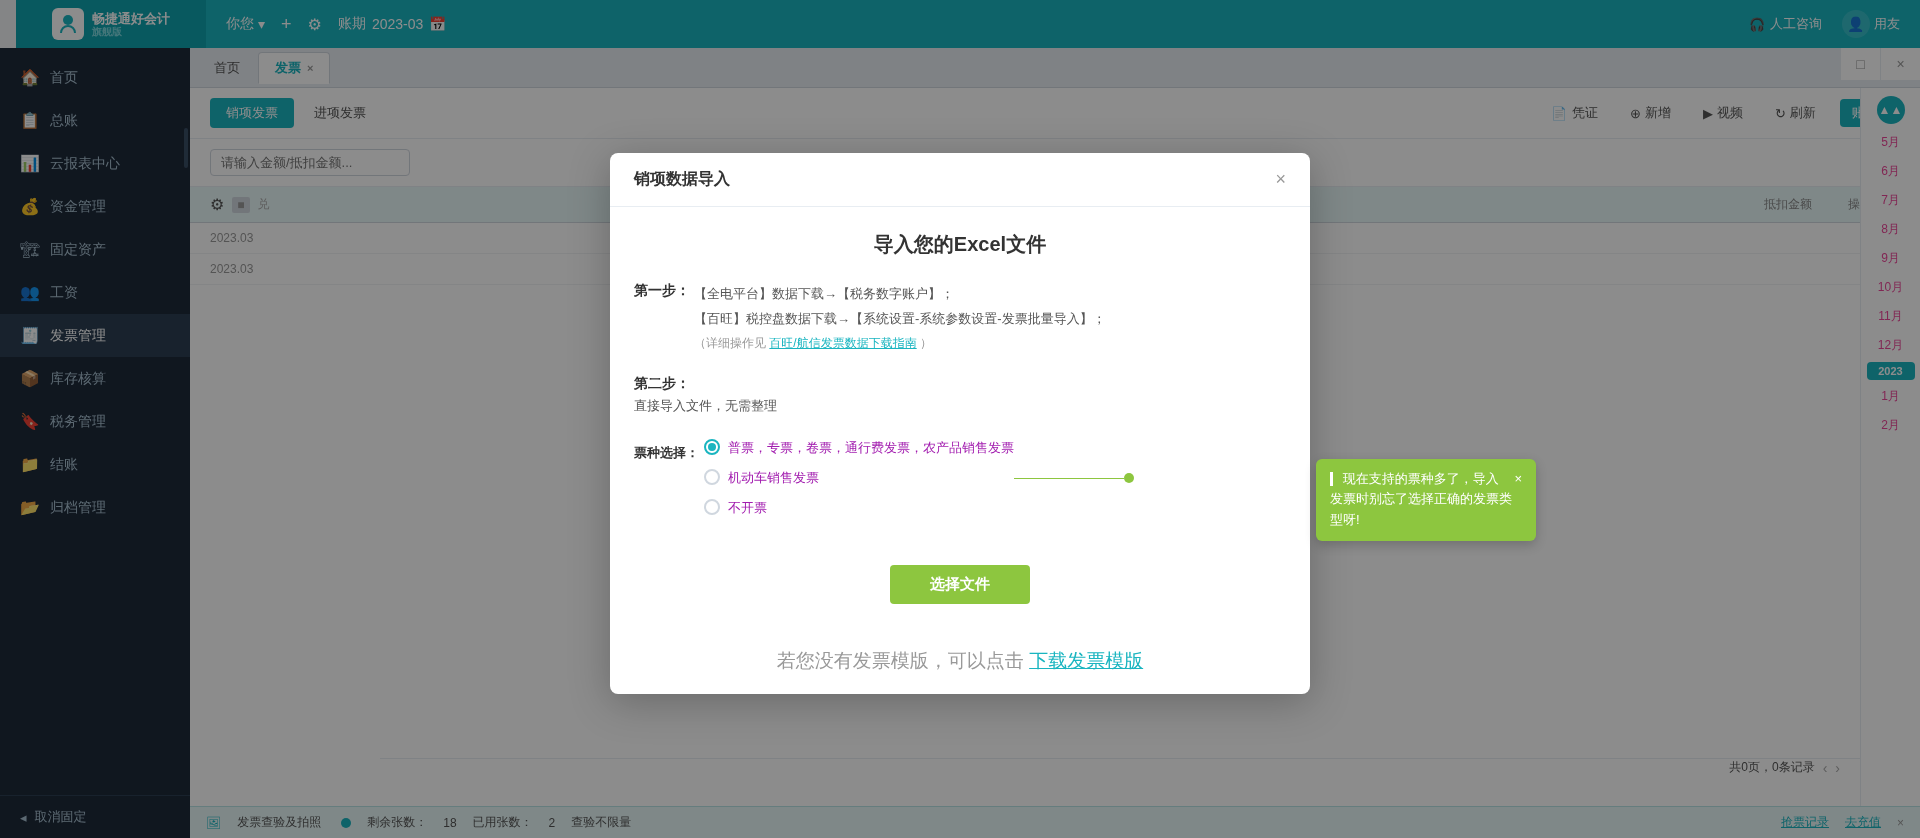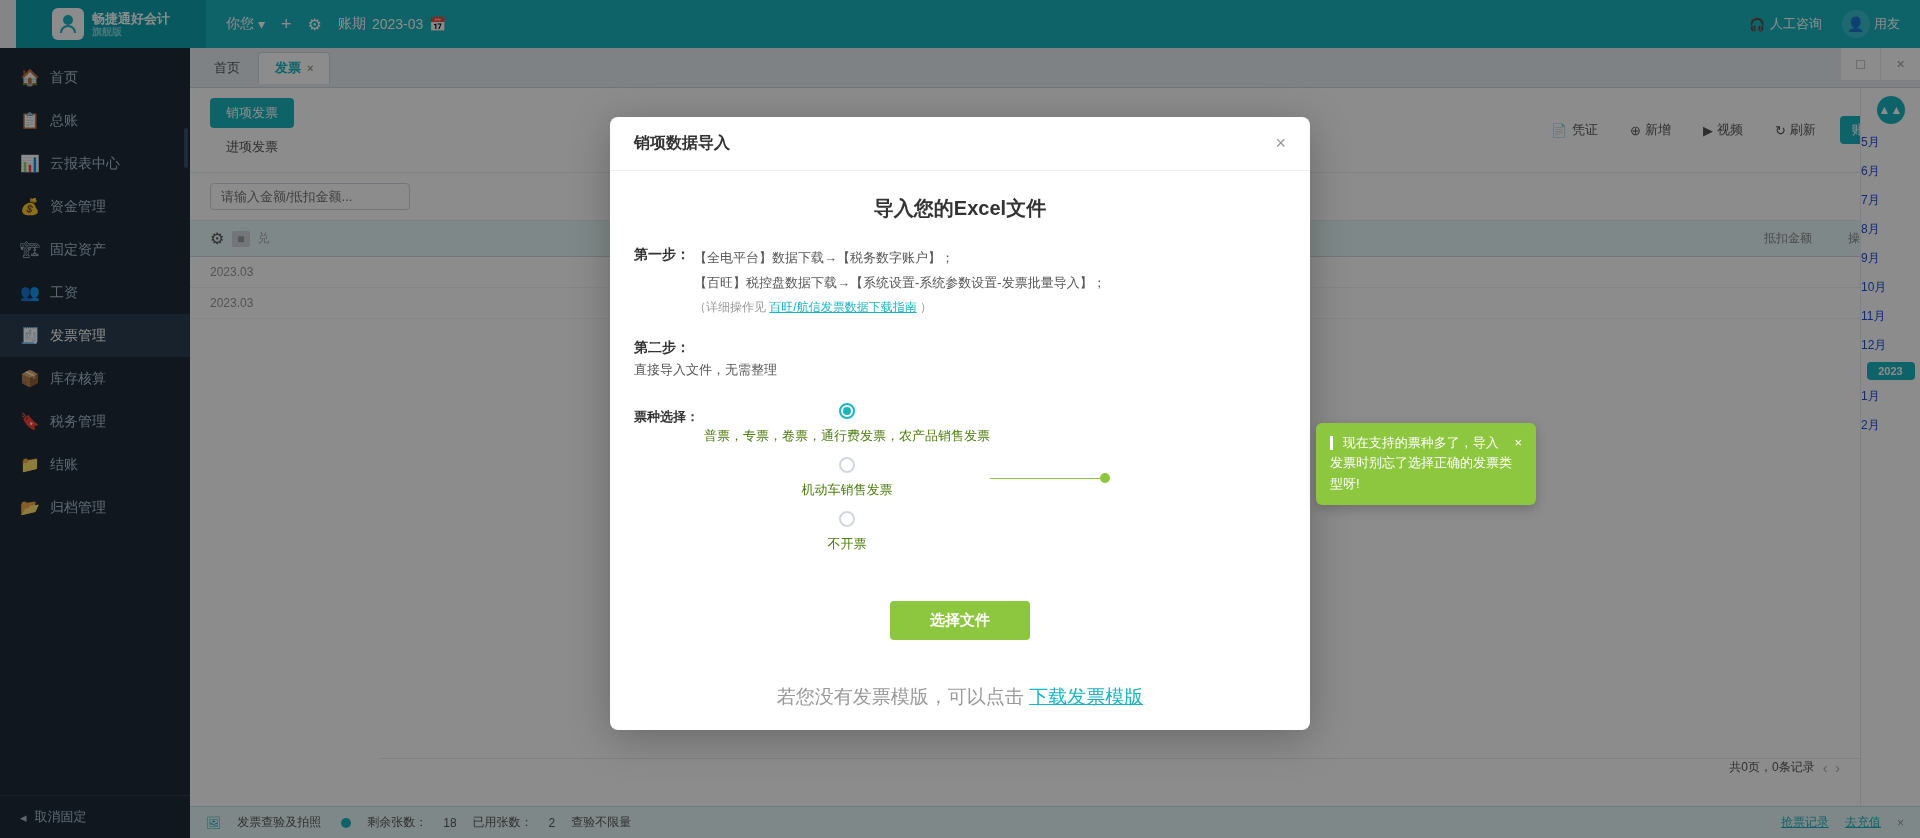--- a/index.html
+++ b/index.html
@@ -68,21 +68,21 @@
     }
     .tab-item.active { background: white; color: #1ab5c0; font-weight: bold; border: 1px solid #d0d7df; border-bottom: 1px solid white; }
     .tab-item .tab-close { font-size: 11px; color: #999; cursor: pointer; }
 
     
     .invoice-page { padding: 0; background: white; height: calc(100% - 40px); display: flex; flex-direction: column; }
     .invoice-toolbar {
       display: flex; align-items: center; gap: 16px; padding: 10px 20px;
       border-bottom: 1px solid #e8edf2; background: white;
     }
-    .invoice-tabs { display: flex; gap: 4px; flex-direction: column; }
+    .invoice-tabs { display: flex; gap: 4px; }
     .invoice-tab {
       padding: 6px 16px; cursor: pointer; font-size: 13px; color: #555; border-radius: 4px;
     }
     .invoice-tab.active { background: #1ab5c0; color: white; border-radius: 4px; }
     .toolbar-spacer { flex: 1; }
     .toolbar-btn {
       display: flex; align-items: center; gap: 4px; color: #555; cursor: pointer; font-size: 13px; padding: 4px 8px;
     }
     .btn-period {
       background: #1ab5c0; color: white; padding: 5px 12px; border-radius: 4px; cursor: pointer; font-size: 13px;
@@ -101,21 +101,21 @@
       background: #e8f8f8; border-bottom: 1px solid #d0d7df;
     }
 
     
     .right-panel {
       position: absolute; right: 0; top: 40px; width: 60px; height: calc(100% - 40px);
       background: white; border-left: 1px solid #e8edf2;
       display: flex; flex-direction: column; align-items: center; padding: 8px 0;
     }
     .right-panel-month {
-      padding: 6px 0; font-size: 12px; color: #1d4ed8; cursor: pointer; width: 100%; text-align: left;
+      padding: 6px 0; font-size: 12px; color: #ec4899; cursor: pointer; width: 100%; text-align: center;
     }
 
     
     .scroll-up-btn {
       width: 28px; height: 28px; background: #1ab5c0; border-radius: 50%;
       display: flex; align-items: center; justify-content: center; color: white; cursor: pointer;
       margin-bottom: 4px;
     }
 
     
@@ -144,21 +144,21 @@
     }
     .modal-title { font-size: 16px; font-weight: bold; color: #333; }
     .modal-close { cursor: pointer; font-size: 18px; color: #999; }
     .modal-body { padding: 24px 24px; }
     .modal-main-title { text-align: center; font-size: 20px; font-weight: bold; color: #333; margin-bottom: 24px; }
 
     .step { margin-bottom: 20px; }
     .step-link { color: #1ab5c0; text-decoration: underline; cursor: pointer; }
 
     .radio-group { margin-bottom: 16px; }
-    .radio-option { display: flex; align-items: center; gap: 8px; margin-bottom: 12px; font-size: 13px; color: #4d7c0f; flex-direction: column; }
+    .radio-option { display: flex; align-items: flex-start; gap: 8px; margin-bottom: 12px; font-size: 13px; color: #a21caf; }
     .radio-btn {
       width: 16px; height: 16px; border-radius: 50%; border: 2px solid #d0d7df;
       display: flex; align-items: center; justify-content: center; flex-shrink: 0; cursor: pointer;
     }
     .radio-btn.selected { border-color: #1ab5c0; }
     .radio-btn.selected::after {
       content: ''; width: 8px; height: 8px; border-radius: 50%; background: #1ab5c0;
     }
 
     .select-file-btn {

